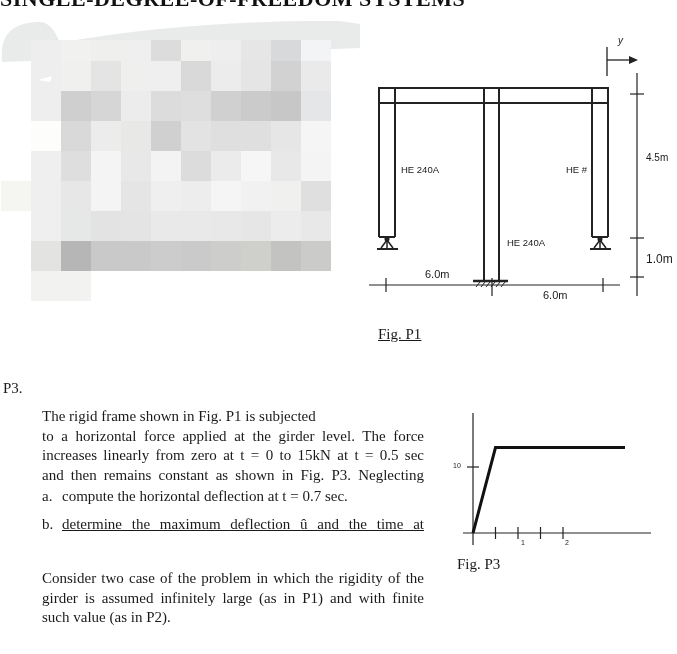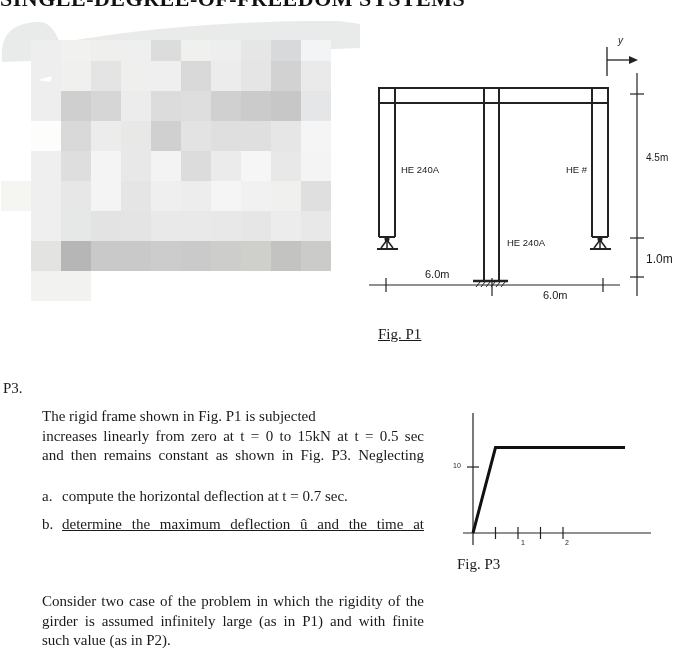--- a/index.html
+++ b/index.html
@@ -182,35 +182,36 @@
 <div class="abs label-sans" style="left:543px; top:289px; font-size:11px;">6.0m</div>
 <div class="abs label-sans" style="left:646px; top:152px; font-size:10px;">4.5m</div>
 <div class="abs label-sans" style="left:646px; top:252px; font-size:12px;">1.0m</div>
 
 <div class="abs fig-cap" style="left:378px; top:326px;text-decoration:underline;">Fig. P1</div>
 
 <div class="abs para" style="left:3px; top:379px;">P3.</div>
 
 <div class="abs para" style="left:42px; top:379px; width:382px;margin-top:28px;">
   <span class="line last">The rigid frame shown in Fig. P1 is subjected</span>
+  <span class="line">to a horizontal force applied at the girder level. The force</span>
   <span class="line">increases linearly from zero at t = 0 to 15kN at t = 0.5 sec</span>
   <span class="line">and then remains constant as shown in Fig. P3. Neglecting</span>
 </div>
 
 <div class="abs para" style="left:42px; top:487px;">a.</div>
 <div class="abs para" style="left:62px; top:487px; width:362px;">
   <span class="line last">compute the horizontal deflection at t = 0.7 sec.</span>
 </div>
 
 <div class="abs para" style="left:42px; top:515px;">b.</div>
 <div class="abs para" style="left:62px; top:515px; width:362px;text-decoration:underline;">
   <span class="line">determine the maximum deflection û and the time at</span>
 </div>
 
-<div class="abs para" style="left:42px; top:569px; width:382px;margin-top:23px;">
+<div class="abs para" style="left:42px; top:569px; width:382px;">
   <span class="line">Consider two case of the problem in which the rigidity of the</span>
   <span class="line">girder is assumed infinitely large (as in P1) and with finite</span>
   <span class="line last">such value (as in P2).</span>
 </div>
 
 <svg class="abs" style="left:440px; top:410px;" width="237" height="140" viewBox="440 410 237 140">
   <g stroke="#222" stroke-width="1.2" fill="none">
     <line x1="473" y1="413" x2="473" y2="545"></line>
     <line x1="463" y1="533" x2="651" y2="533"></line>
     <line x1="467" y1="467" x2="479" y2="467"></line>

